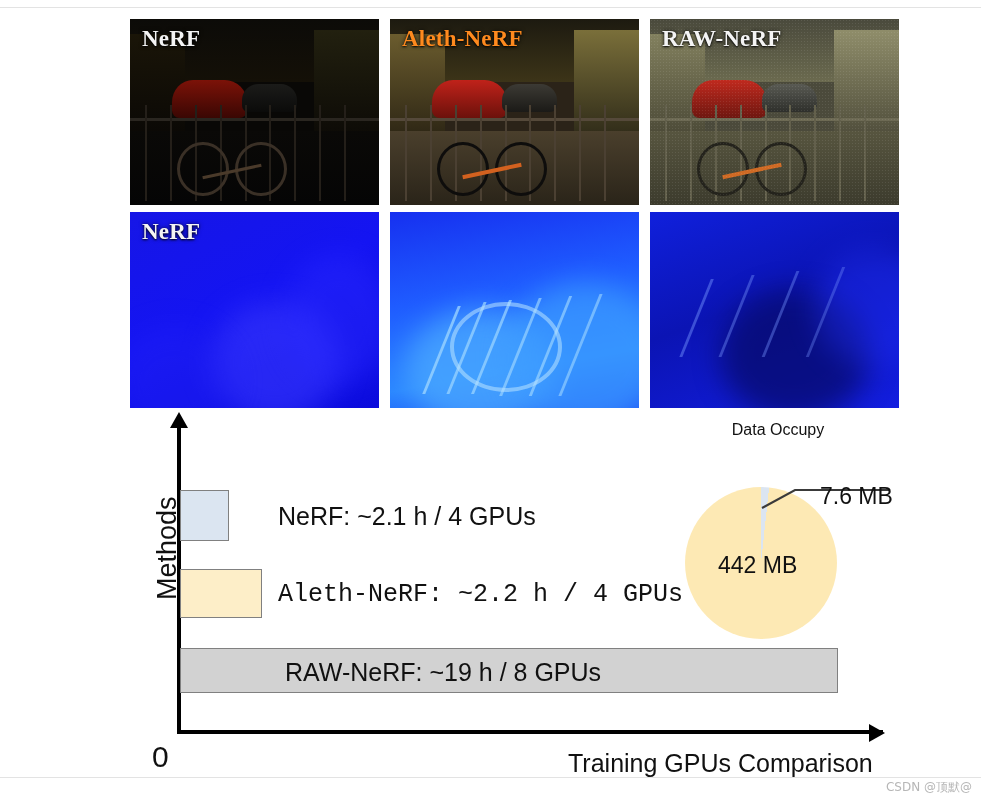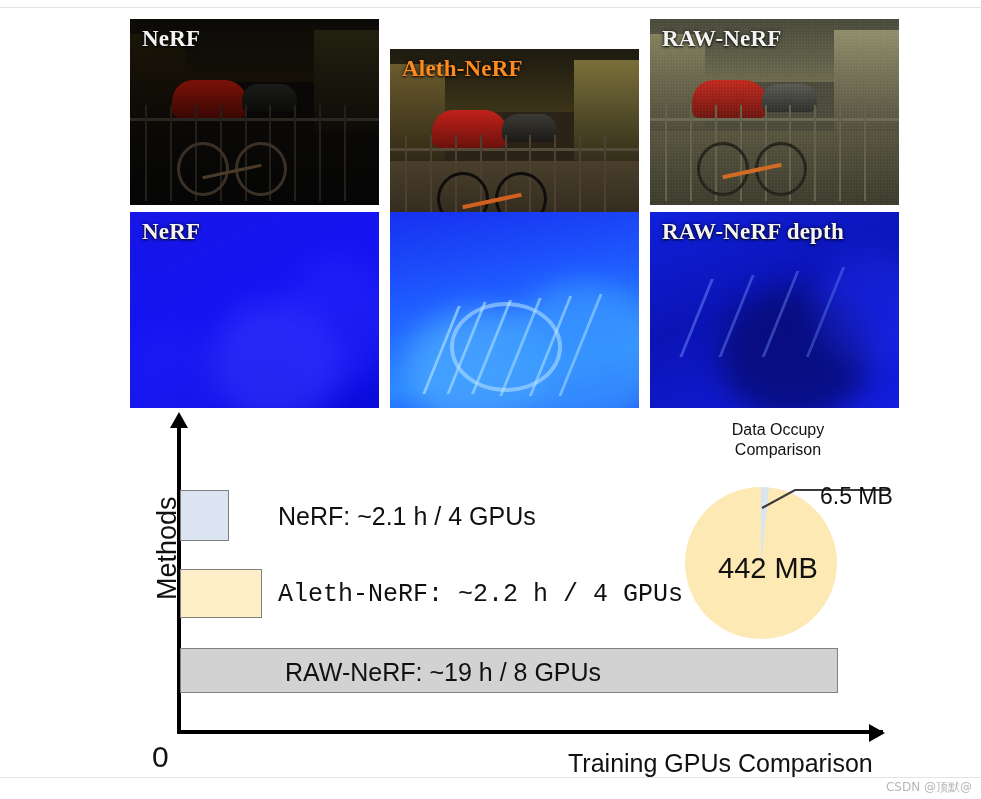--- a/index.html
+++ b/index.html
@@ -192,21 +192,21 @@
     text-align: center;
     line-height: 1.22;
     white-space: nowrap;
   }
   .pie {
     position: absolute;
     border-radius: 50%;
   }
   .pie-value {
     position: absolute;
-    font-size: 29px;
+    font-size: 23px;
     color: #111;
     white-space: nowrap;
   }
   .callout-value {
     position: absolute;
     font-size: 23px;
     color: #111;
     white-space: nowrap;
   }
 
@@ -250,21 +250,21 @@
       </div>
       <div class="bike">
         <div class="wheel" style="left:2%; bottom:4%; width:40%; height:54%; border-width:3px; border-color:#3a3026;"></div>
         <div class="wheel" style="right:2%; bottom:4%; width:40%; height:54%; border-width:3px; border-color:#3a3026;"></div>
         <div style="position:absolute; left:24%; bottom:30%; width:52%; height:3px; background:#4a3a2a; transform:rotate(-12deg);"></div>
       </div>
     </div>
     <span class="caption cap-white">NeRF</span>
   </div>
 
-  <div class="panel" style="left:390px; top:19px; width:249px; height:186px; background:#2b2318;margin-top:30px;">
+  <div class="panel" style="left:390px; top:19px; width:249px; height:186px; background:#2b2318;">
     <div class="scene">
       <div class="sky" style="background:linear-gradient(180deg,#1d1a10 0%,#3c3418 100%);"></div>
       <div class="bldgL" style="background:linear-gradient(180deg,#6b5c2e,#2c2514);"></div>
       <div class="bldgR" style="background:linear-gradient(180deg,#7a6f3a,#2e2a18);"></div>
       <div class="car" style="background:linear-gradient(180deg,#c0221a,#6c110b);"></div>
       <div class="car2" style="background:linear-gradient(180deg,#3c3a34,#1b1a17);"></div>
       <div class="road" style="background:linear-gradient(180deg,#4a3f2c 0%,#2a2419 100%);"></div>
       <div class="railing">
         <div class="railtop" style="top:14%; background:#55493a;"></div>
         <div class="railbar" style="left:6%;  background:#4b4032;"></div>
@@ -341,21 +341,20 @@
 
   <div class="panel" style="left:650px; top:212px; width:249px; height:196px; background:#0c15c9;">
     <div class="depth" style="background:linear-gradient(160deg,#1020dc 0%,#0b14b4 45%,#131ee0 100%);">
       <div class="glow" style="left:28%; top:40%; width:150px; height:130px; background:#060a66; opacity:.7;"></div>
       <div class="glow" style="left:66%; top:18%; width:120px; height:120px; background:#2333ff; opacity:.35;"></div>
       <div class="streak" style="left:18%; top:34%; width:3px; height:40%; background:rgba(120,150,255,.45);"></div>
       <div class="streak" style="left:34%; top:32%; width:3px; height:42%; background:rgba(120,150,255,.4);"></div>
       <div class="streak" style="left:52%; top:30%; width:3px; height:44%; background:rgba(120,150,255,.4);"></div>
       <div class="streak" style="left:70%; top:28%; width:3px; height:46%; background:rgba(120,150,255,.35);"></div>
     </div>
-    <span class="caption cap-white">RAW-NeRF depth</span>
   </div>
 
   <div>
 
     <div class="axis" style="left:177px; top:426px; width:4px; height:308px;"></div>
     <div class="arrow up" style="left:170px; top:412px;"></div>
 
     <div class="axis" style="left:177px; top:730px; width:706px; height:4px;"></div>
     <div class="arrow right" style="left:869px; top:724px;"></div>
 
@@ -371,31 +370,30 @@
     <div class="bar" style="left:180px; top:569px; width:82px; height:49px; background:#fdeec8;"></div>
     <div class="bar-label" style="left:278px; top:580px;font-family:Liberation Mono, monospace;">Aleth-NeRF: ~2.2 h / 4 GPUs</div>
 
     <div class="bar" style="left:180px; top:648px; width:658px; height:45px; background:#d2d2d2;"></div>
     <div class="bar-label" style="left:285px; top:658px;">RAW-NeRF: ~19 h / 8 GPUs</div>
   </div>
 
   <div>
     <div class="pie-title" style="left:678px; top:420px; width:200px;">
       <div>Data Occupy</div>
-      <div>Comparison</div>
     </div>
 
     <div class="pie" style="left:685px; top:487px; width:152px; height:152px;
                 background: conic-gradient(from 0deg, #dbe5f1 0deg 6.1deg, #fde9b4 6.1deg 360deg);"></div>
 
     <svg style="position:absolute; left:750px; top:482px; width:150px; height:40px; overflow:visible;">
       <polyline points="12,26 45,8 140,8" fill="none" stroke="#3a3a3a" stroke-width="2.2"></polyline>
     </svg>
 
-    <div class="callout-value" style="left:820px; top:483px;">6.5 MB</div>
+    <div class="callout-value" style="left:820px; top:483px;">7.6 MB</div>
 
     <div class="pie-value" style="left:718px; top:552px;">442 MB</div>
   </div>
 
   <div class="hrule bottom"></div>
 
   <div class="watermark">CSDN @顶默@</div>
 
 </div>
 

